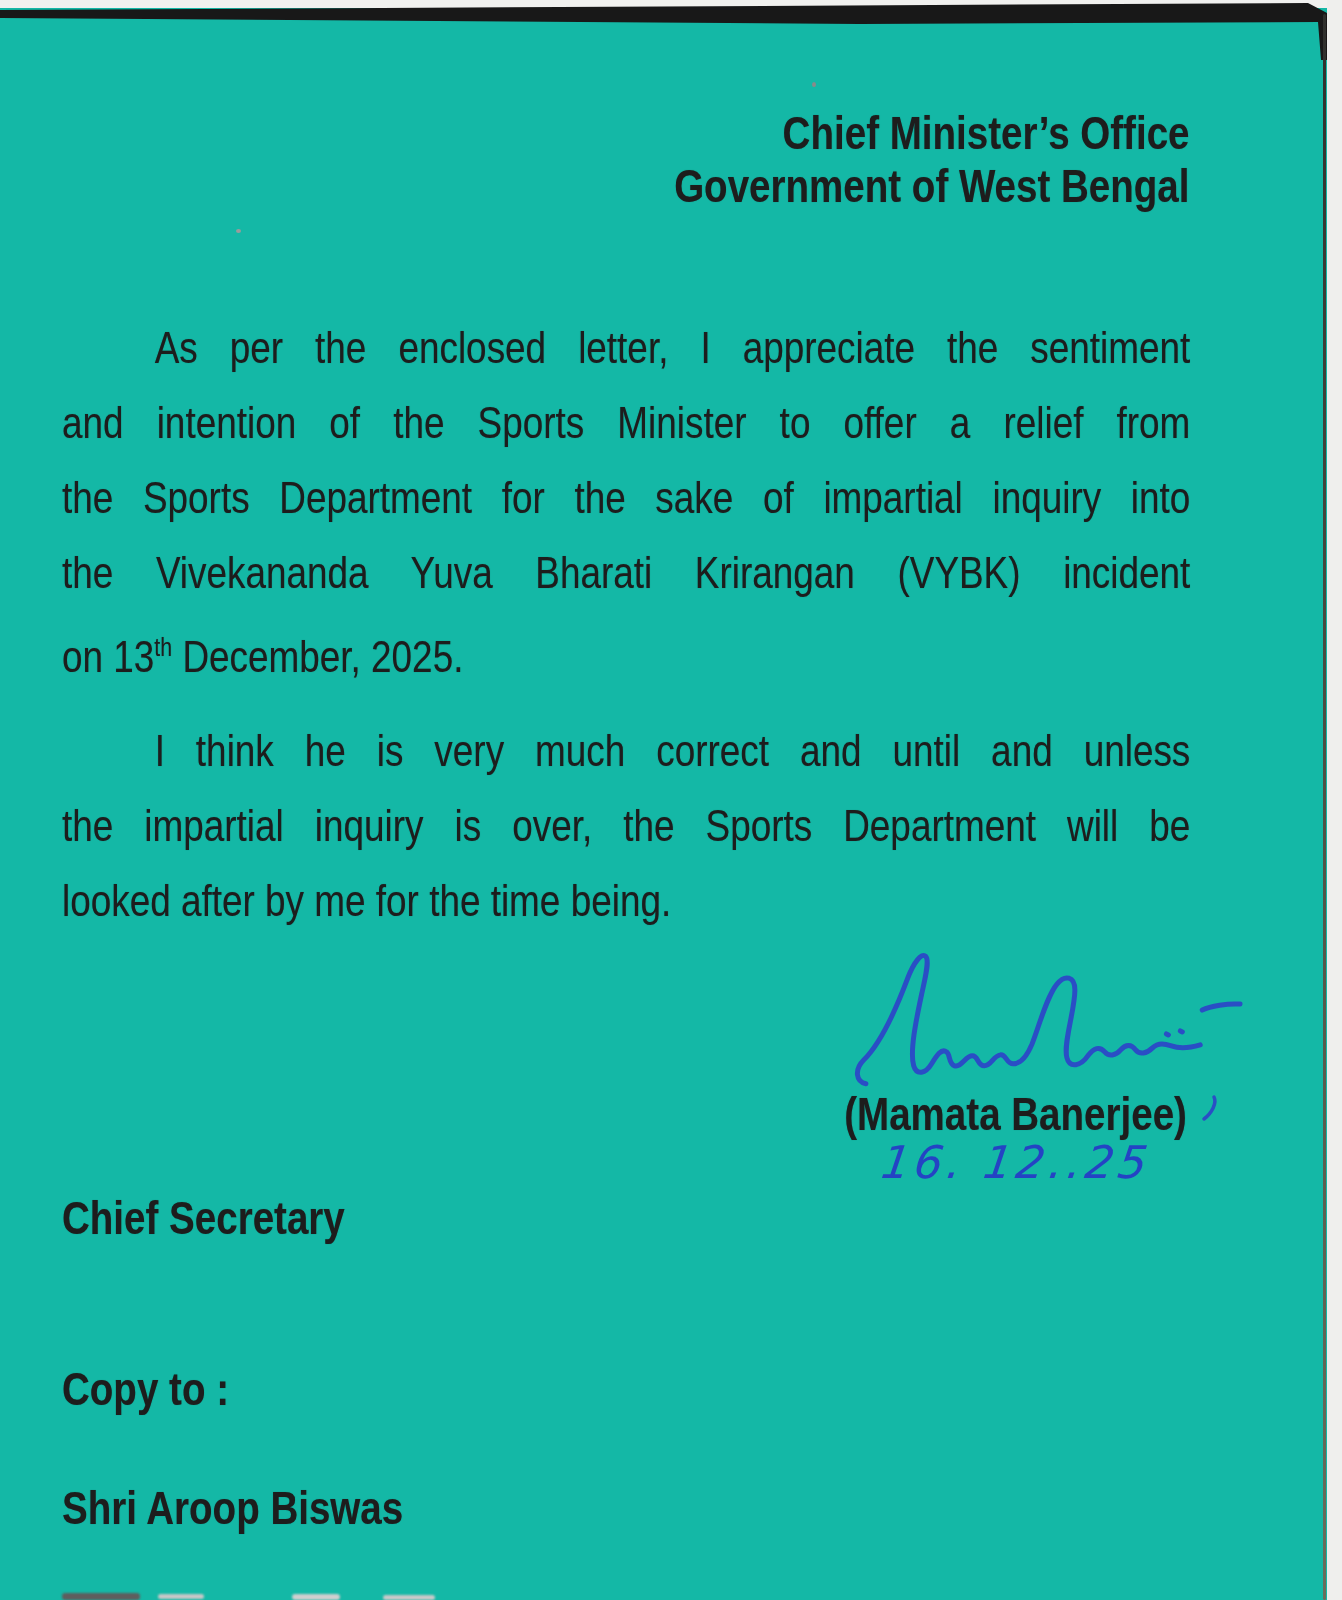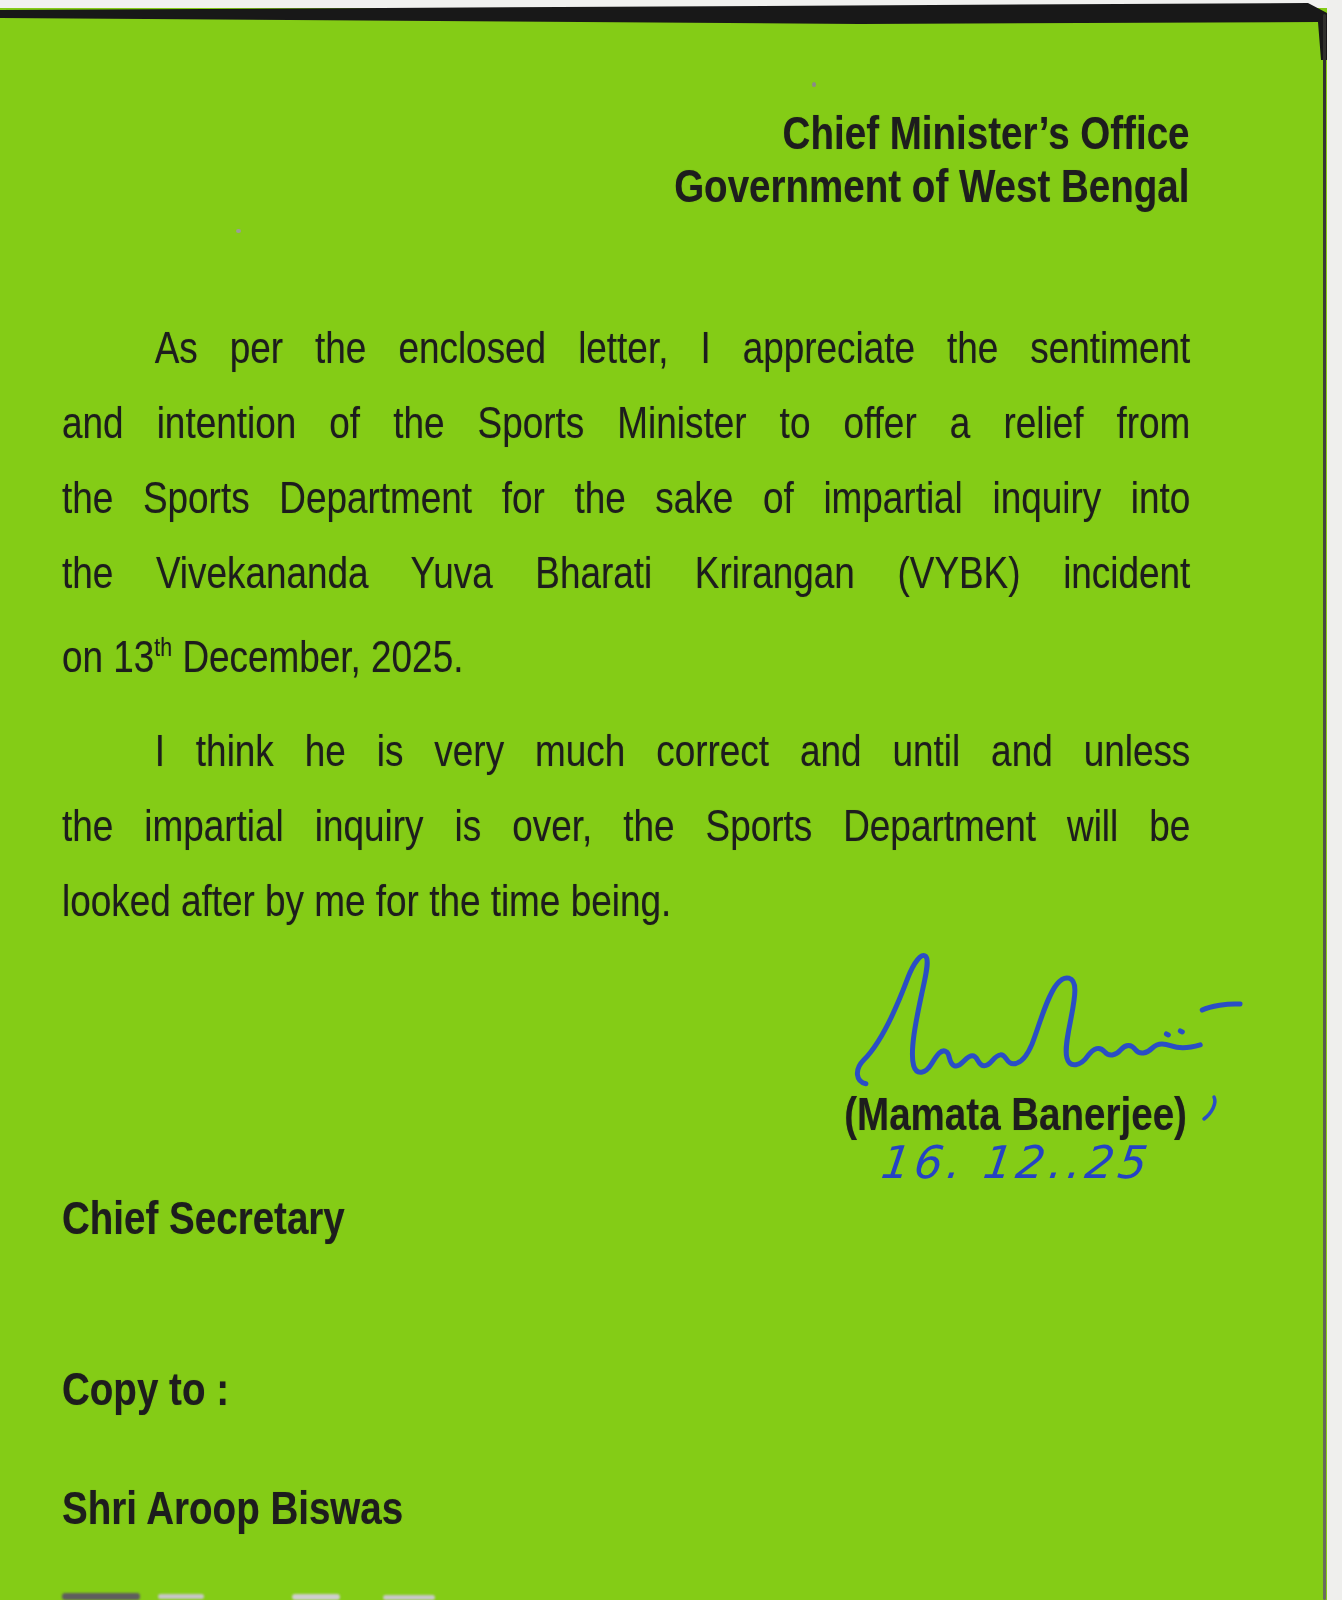--- a/index.html
+++ b/index.html
@@ -1,18 +1,18 @@
 <!DOCTYPE html>
 <html><head>
 <meta charset="utf-8">
 <style>
   html,body{margin:0;padding:0;background:#e9e9e7;}
   .page{
     position:relative;width:1342px;height:1600px;overflow:hidden;
-    background:#84cc16;
+    background:#14b8a6;
     font-family:"Liberation Sans","DejaVu Sans",sans-serif;
     color:#1d1d1d;
   }
   .txt{text-shadow:0 0 1px rgba(25,25,25,.35);}
   .condL{transform:scaleX(.82);transform-origin:0 0;}
   .condR{transform:scaleX(.82);transform-origin:100% 0;}
 
   .scan-top{position:absolute;left:0;top:0;width:1342px;height:70px;pointer-events:none;}
   .scan-right-line{position:absolute;left:1323px;top:14px;width:3px;height:1586px;
     background:linear-gradient(180deg,#2f2f2c,#55584a 60%,#6a6d5c);border-radius:2px;}

